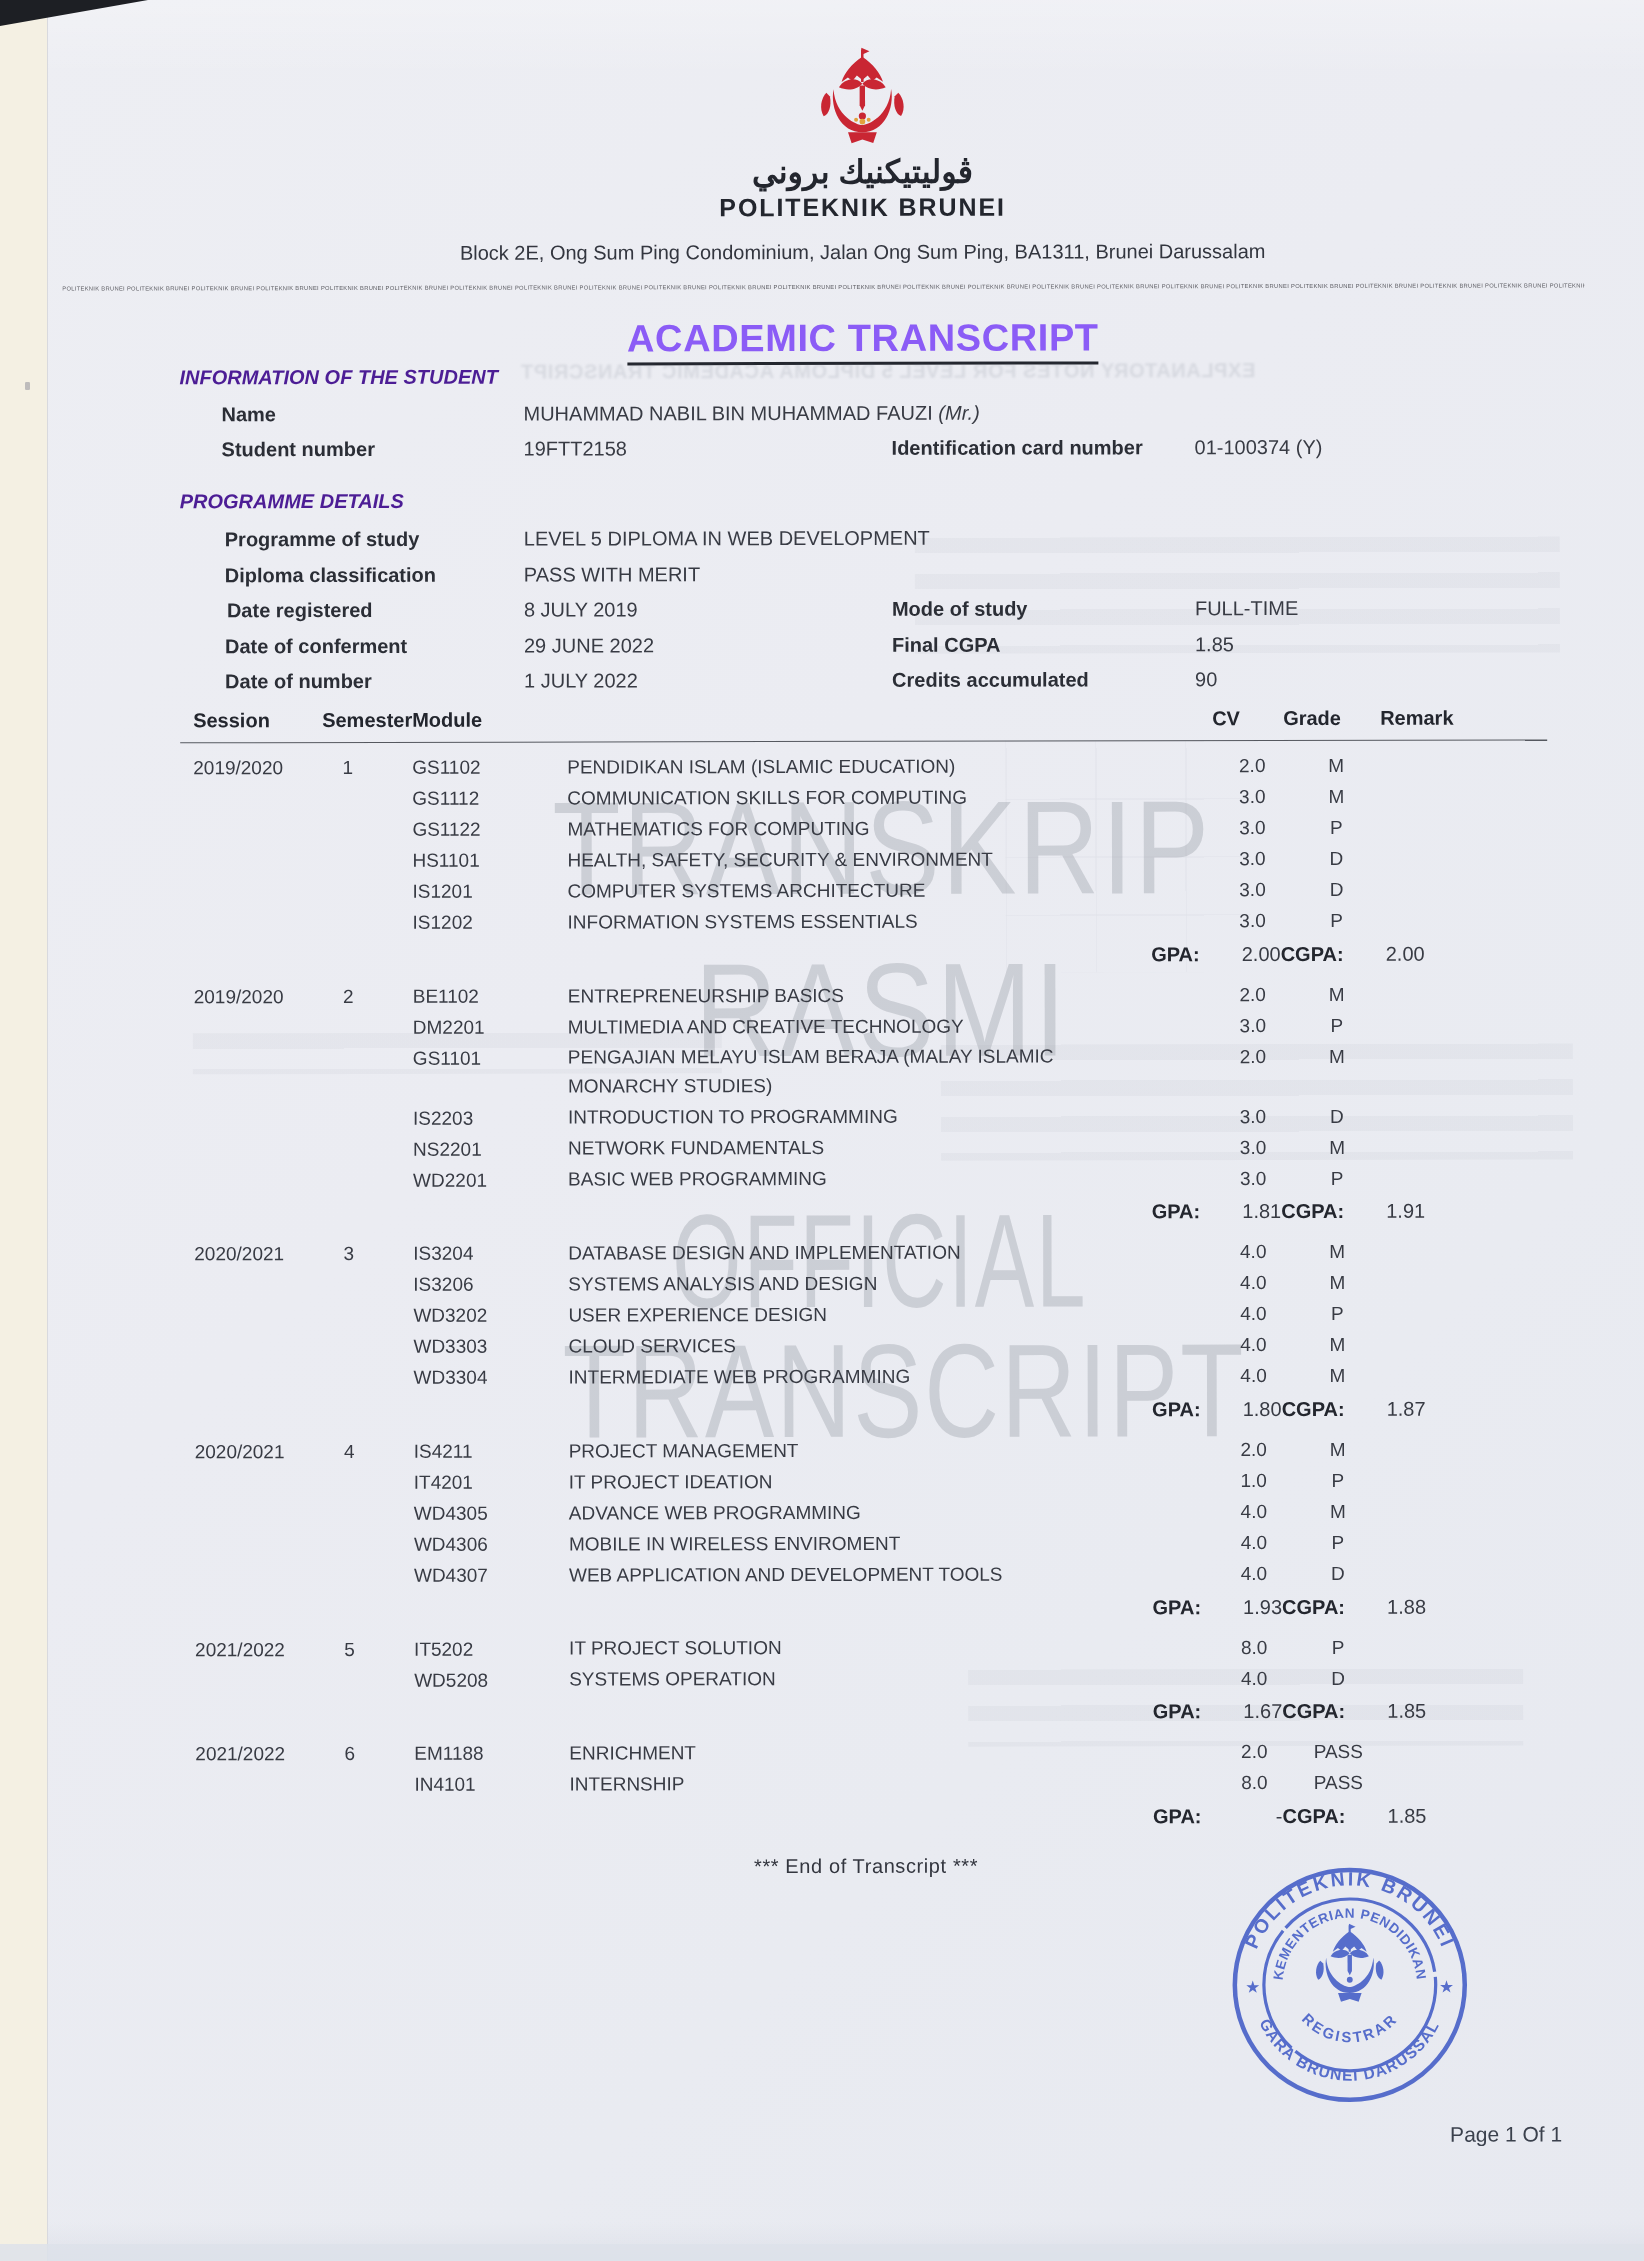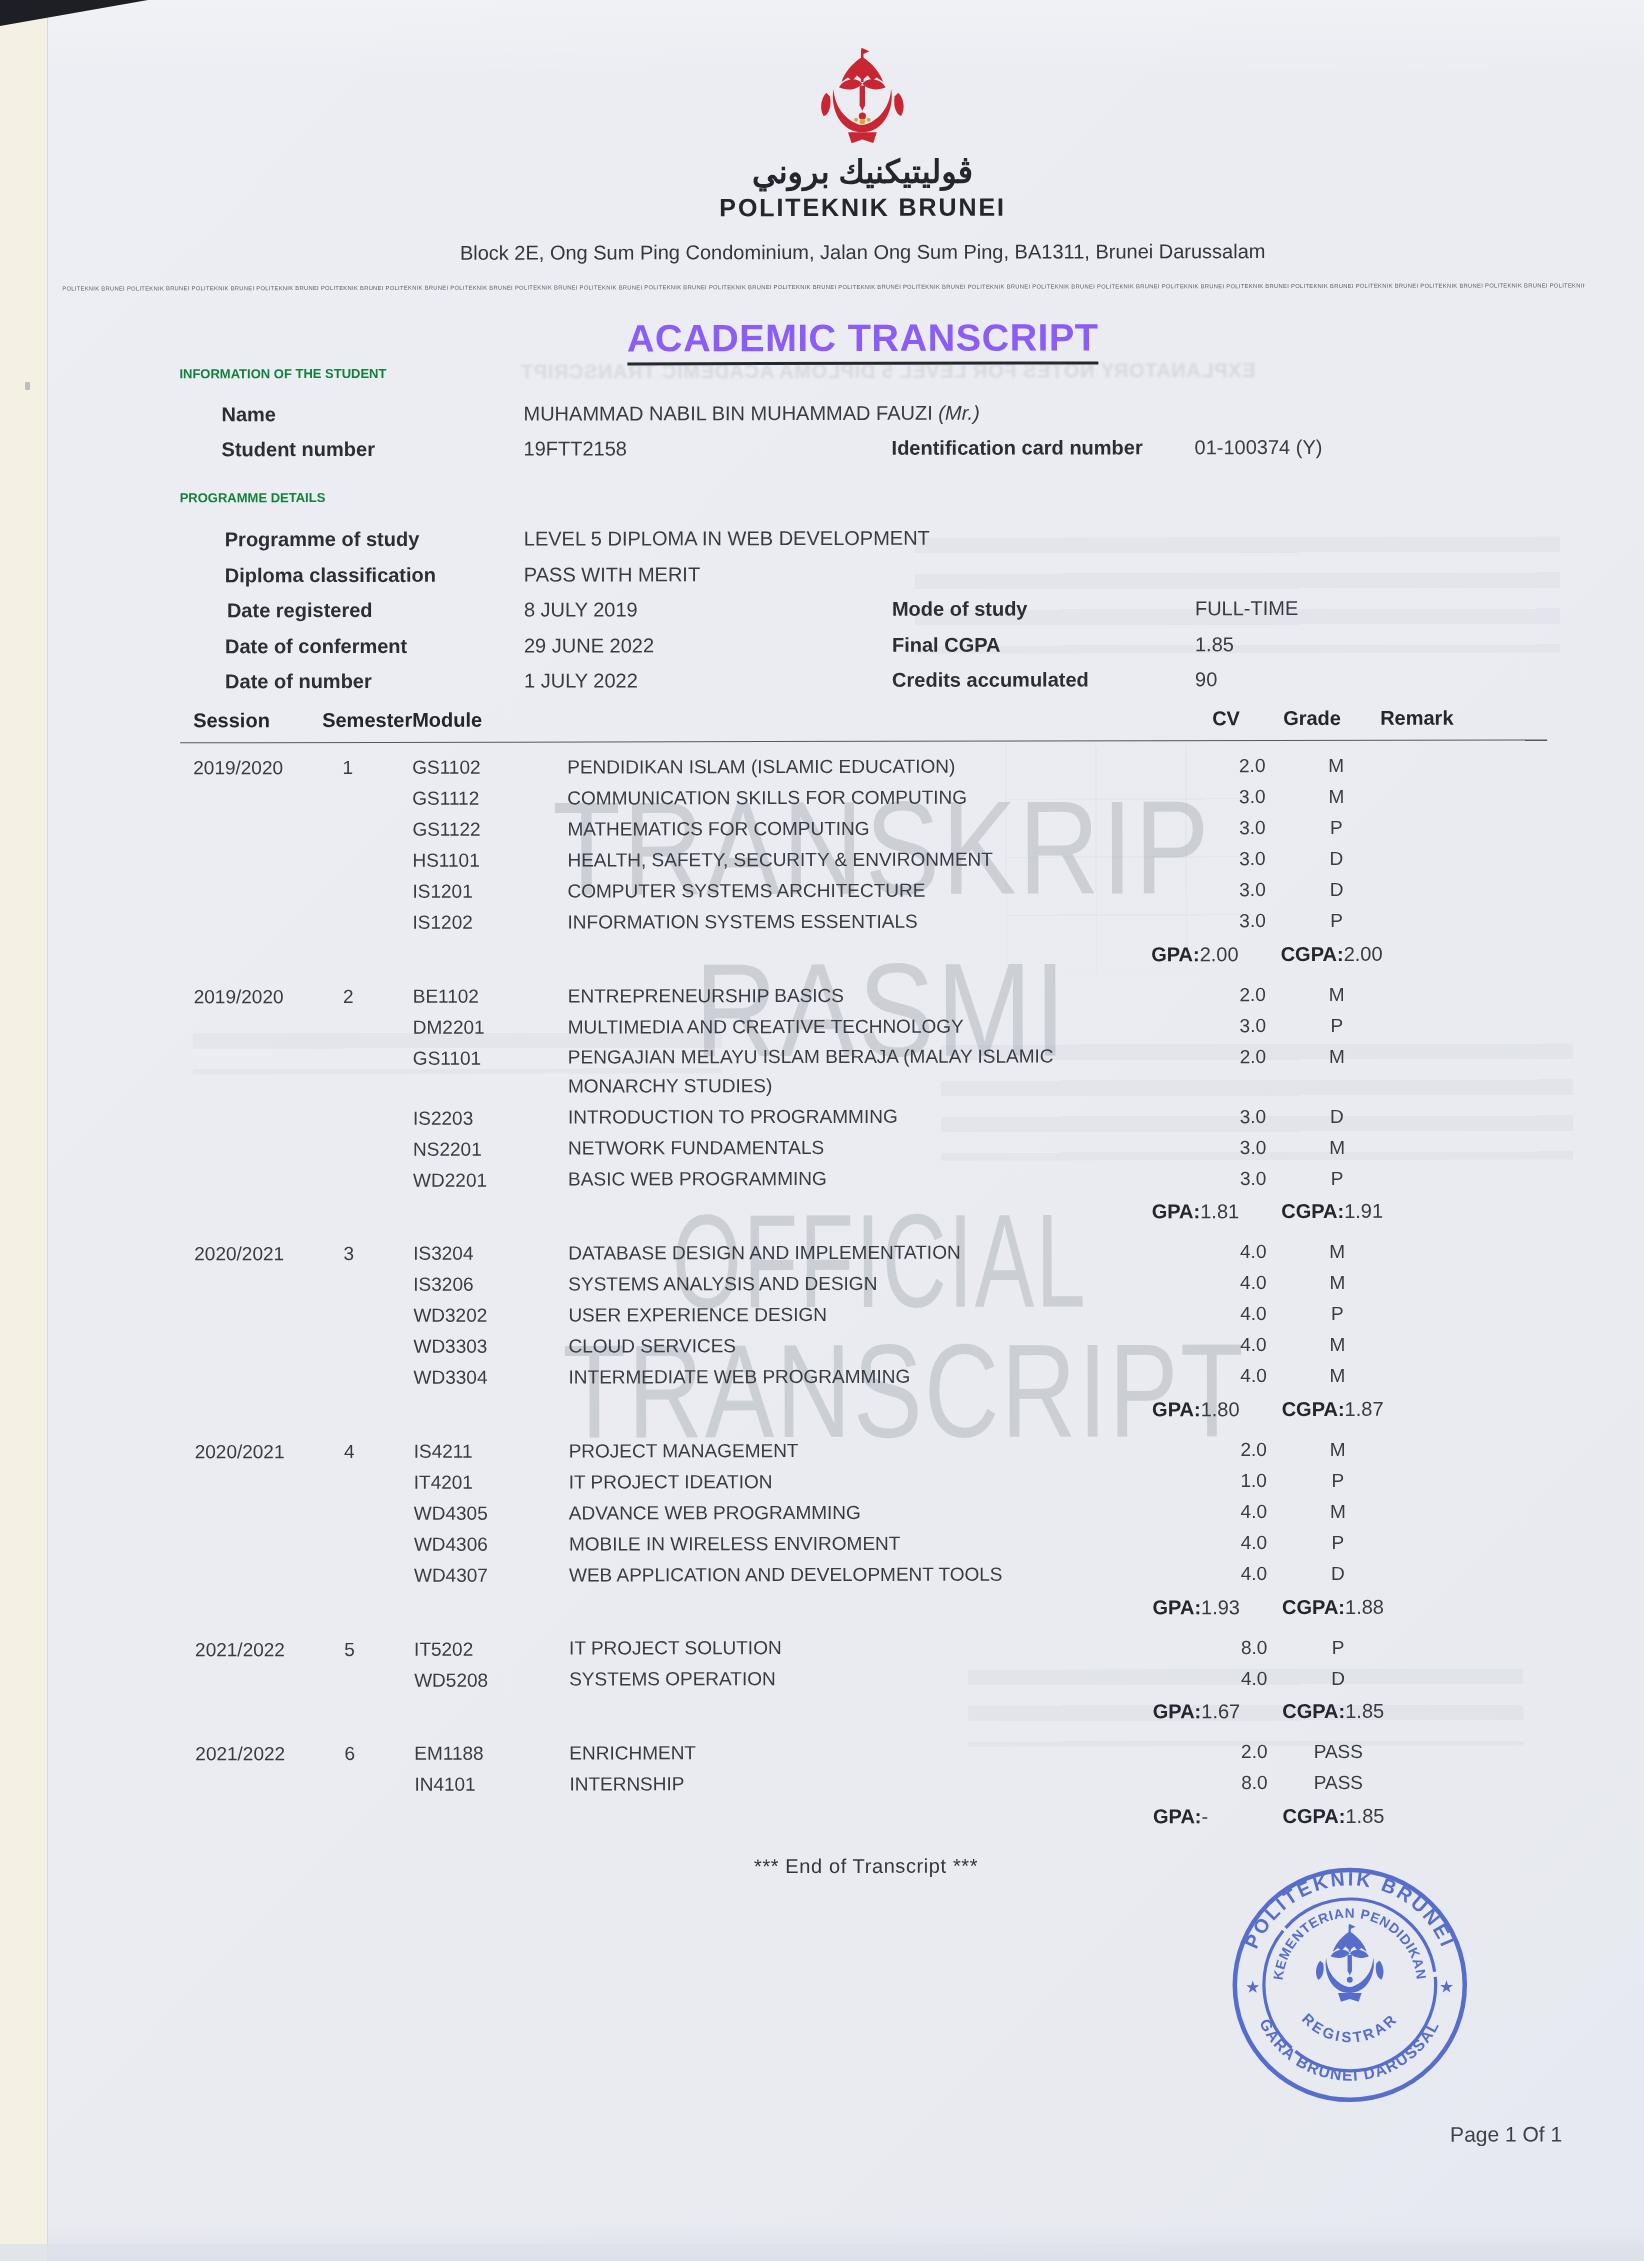--- a/index.html
+++ b/index.html
@@ -35,40 +35,40 @@
               font-size:20px;font-weight:bold;letter-spacing:0.6px;}
 
   
   .ghost-stripes{position:absolute;opacity:.10;pointer-events:none;
     background:repeating-linear-gradient(180deg,rgba(104,112,128,.55) 0 15.5px,rgba(104,112,128,0) 15.5px 36px);}
   .ghost-grid{position:absolute;opacity:.07;pointer-events:none;
     background:repeating-linear-gradient(180deg,rgba(104,112,128,.5) 0 1.3px,transparent 1.3px 58px),
                repeating-linear-gradient(90deg,rgba(104,112,128,.5) 0 1.3px,transparent 1.3px 90px);}
 
   
-  .sec-h{position:absolute;font-size:13px;font-weight:bold;color:#15803d;}
+  .sec-h{position:absolute;font-size:20px;font-weight:bold;color:#4c1d95;font-style:italic;}
   .lbl{position:absolute;font-size:20px;font-weight:bold;color:#2b2e36;}
   .val{position:absolute;font-size:20px;color:#383b44;}
   .italic{font-style:italic;}
 
   
   .table{position:absolute;left:181px;top:708px;width:1367px;}
   .thead{display:grid;grid-template-columns:129px 90px 155px 645px 71px 97px 168px;
          padding-left:13px;font-size:20px;font-weight:bold;color:#23262e;
          border-bottom:1.9px solid #55585f;padding-bottom:10.3px;}
   .thead .h-cv{text-align:left;}
   .tsec{margin-top:9px;margin-bottom:9px;}
   .trow{display:grid;grid-template-columns:129px 90px 155px 645px 71px 97px 168px;
         padding-left:13px;font-size:19px;line-height:31px;color:#383b44;}
   .trow .c-name{line-height:29px;padding:0.6px 77px 1.3px 0;align-self:center;}
   .trow .c-sem{text-align:center;padding-right:39px;}
   .trow .c-cv,.trow .c-grade{text-align:center;padding-left:9px;}
   .tsum{display:flex;justify-content:flex-end;font-size:20px;line-height:31px;margin-top:2.6px;}
   .sum-l{font-weight:bold;color:#23262e;}
-  .sum-v{width:81px;color:#383b44;}
+  .sum-v{width:81px;text-align:right;color:#383b44;}
   .sum-l.cg{}
   .sum-sp{width:123px;}
   .endnote{text-align:center;font-size:20px;color:#33363f;margin-top:22px;letter-spacing:0.6px;}
 
   
   .wm{position:absolute;color:rgba(150,155,164,.36);font-weight:400;white-space:nowrap;
       transform-origin:left top;letter-spacing:2.6px;}
   .wm1{left:553px;top:772px;font-size:133px;transform:scaleX(.84);}
   .wm2{left:695px;top:934px;font-size:133px;transform:scaleX(.86);}
   .wm3{left:672px;top:1185px;font-size:133px;transform:scaleX(.67);}

